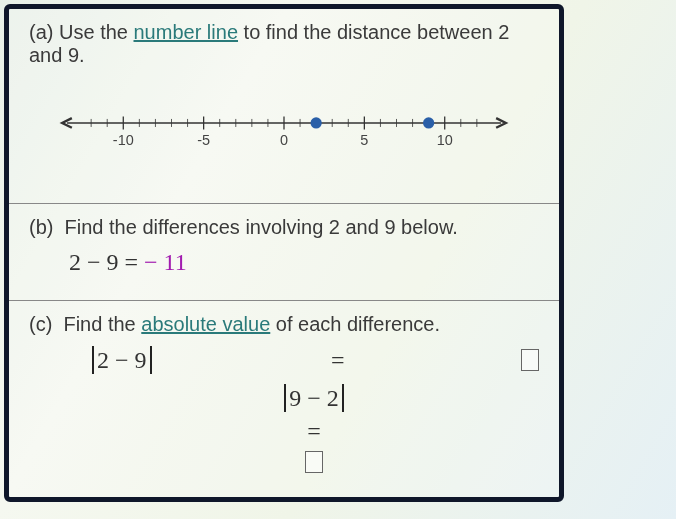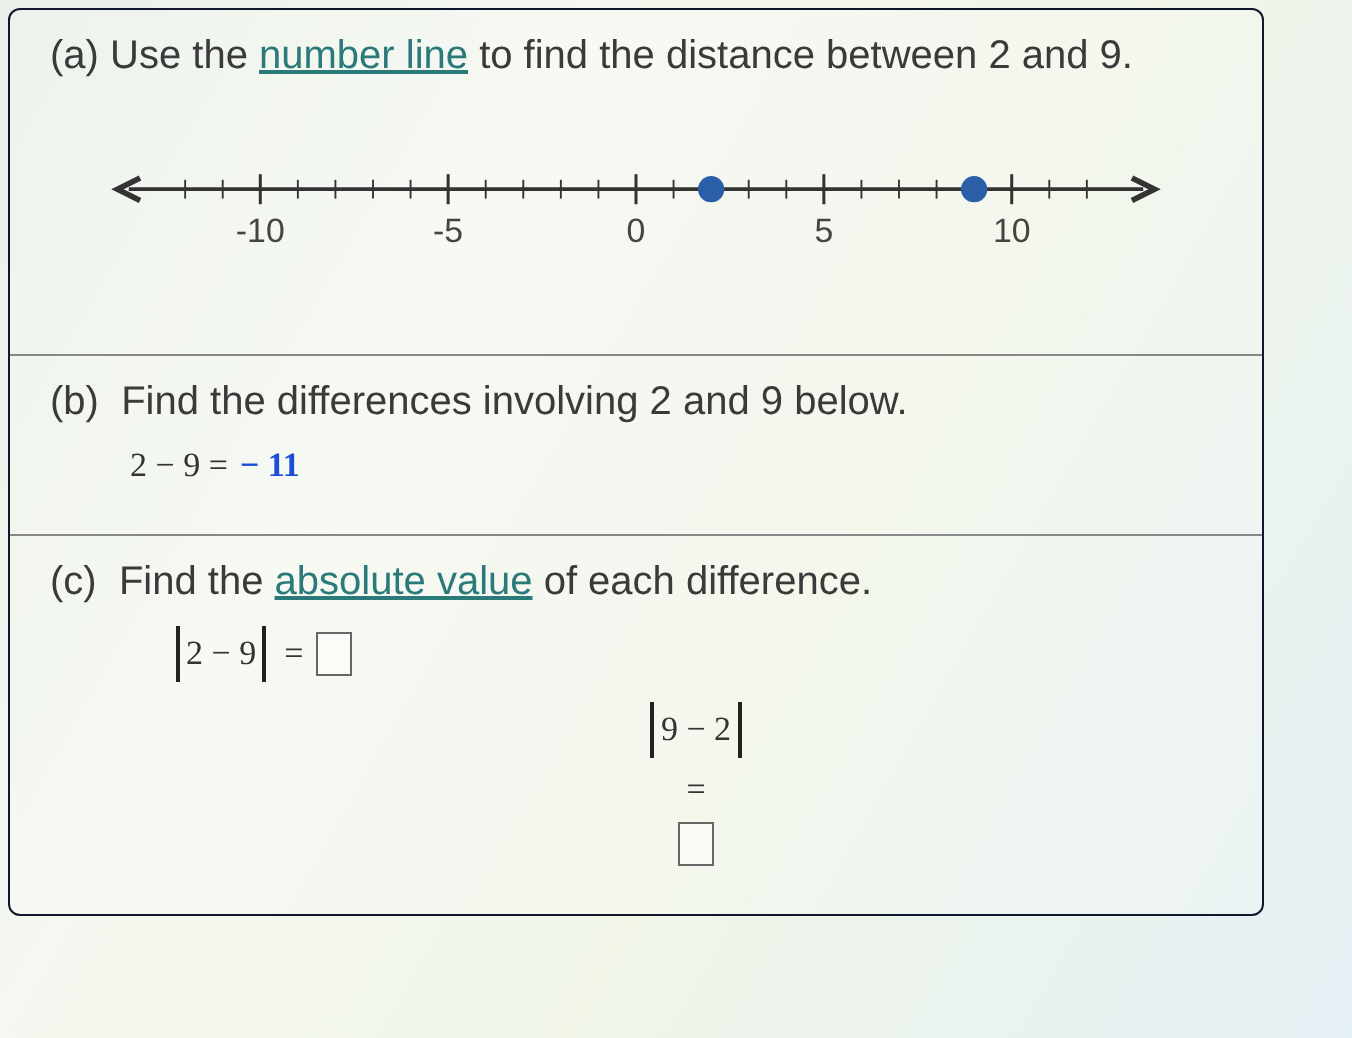--- a/index.html
+++ b/index.html
@@ -7,38 +7,38 @@
     margin: 0;
     padding: 0;
     font-family: Arial, Helvetica, sans-serif;
     background: linear-gradient(120deg, #e8f0e8 0%, #f5f8f0 30%, #f0f5e8 60%, #e5f0f5 100%);
     width: 676px;
     height: 519px;
     overflow: hidden;
     color: #333;
   }
   .container {
-    border: 1px solid #0f172a;
+    border: 5px solid #0f172a;
     border-radius: 6px;
     margin: 4px;
-    width: 628px;
+    width: 560px;
     background: rgba(255,255,255,0.2);
   }
   .section {
     border-bottom: 1px solid #888;
     padding: 12px 20px 14px 20px;
   }
   .section:last-child { border-bottom: none; }
   .prompt { font-size: 20px; color: #3a3a3a; margin-bottom: 6px; }
   .link { color: #2a7a7a; text-decoration: underline; }
   .nline-wrap { margin: 34px 30px 24px 30px; }
   svg.numline { width: 100%; height: 60px; }
   .distance-row { font-size: 20px; margin-left: 30px; margin-bottom: 4px;}
   .ans-val { color: #1a3ea8; font-family: "Times New Roman", serif; font-size: 22px; border-bottom: 1px solid #777; padding: 0 4px;}
-  .mathline { font-family: "Times New Roman", serif; font-size: 17px; margin: 10px 0 10px 40px; display:flex; align-items:center; gap:6px;}
+  .mathline { font-family: "Times New Roman", serif; font-size: 24px; margin: 10px 0 10px 40px; display:flex; align-items:center; gap:6px;}
   .answerbox {
     display:inline-block; width:18px; height:22px; border:1px solid #666; background:rgba(255,255,255,0.5);
     vertical-align: middle;
   }
   .cursorbox {
     display:inline-flex; width:22px; height:24px; border:1px solid #666; background:rgba(255,255,255,0.6);
     align-items:center; justify-content:center; position:relative;
   }
   .abs { display:inline-flex; align-items:center; }
   .abs::before, .abs::after {
@@ -109,30 +109,30 @@
 
   </div>
 
   <div class="section">
     <div class="prompt">
       <span>(b)</span>
       &nbsp;<span>Find the differences involving 2 and 9 below.</span>
     </div>
     <div class="mathline">
       <span>2 − 9 =</span>
-      <span style="color:#1d4ed8;font-weight:bold;">− 11</span>
+      <span style="color:#a21caf;">− 11</span>
     </div>
   </div>
 
   <div class="section">
     <div class="prompt">
       <span>(c)</span>
       &nbsp;<span>Find the </span><a href="#" class="link">absolute value</a><span> of each difference.</span>
     </div>
-    <div class="mathline" style="margin-left:60px;">
+    <div class="mathline" style="margin-left:60px;justify-content:space-between;">
       <span class="abs">
           <span>2 − 9</span>
         </span>
       <span>=</span>
       <span class="answerbox"></span>
     </div>
     <div class="mathline" style="margin-left:60px;flex-direction:column;">
       <span class="abs">
           <span>9 − 2</span>
         </span>

